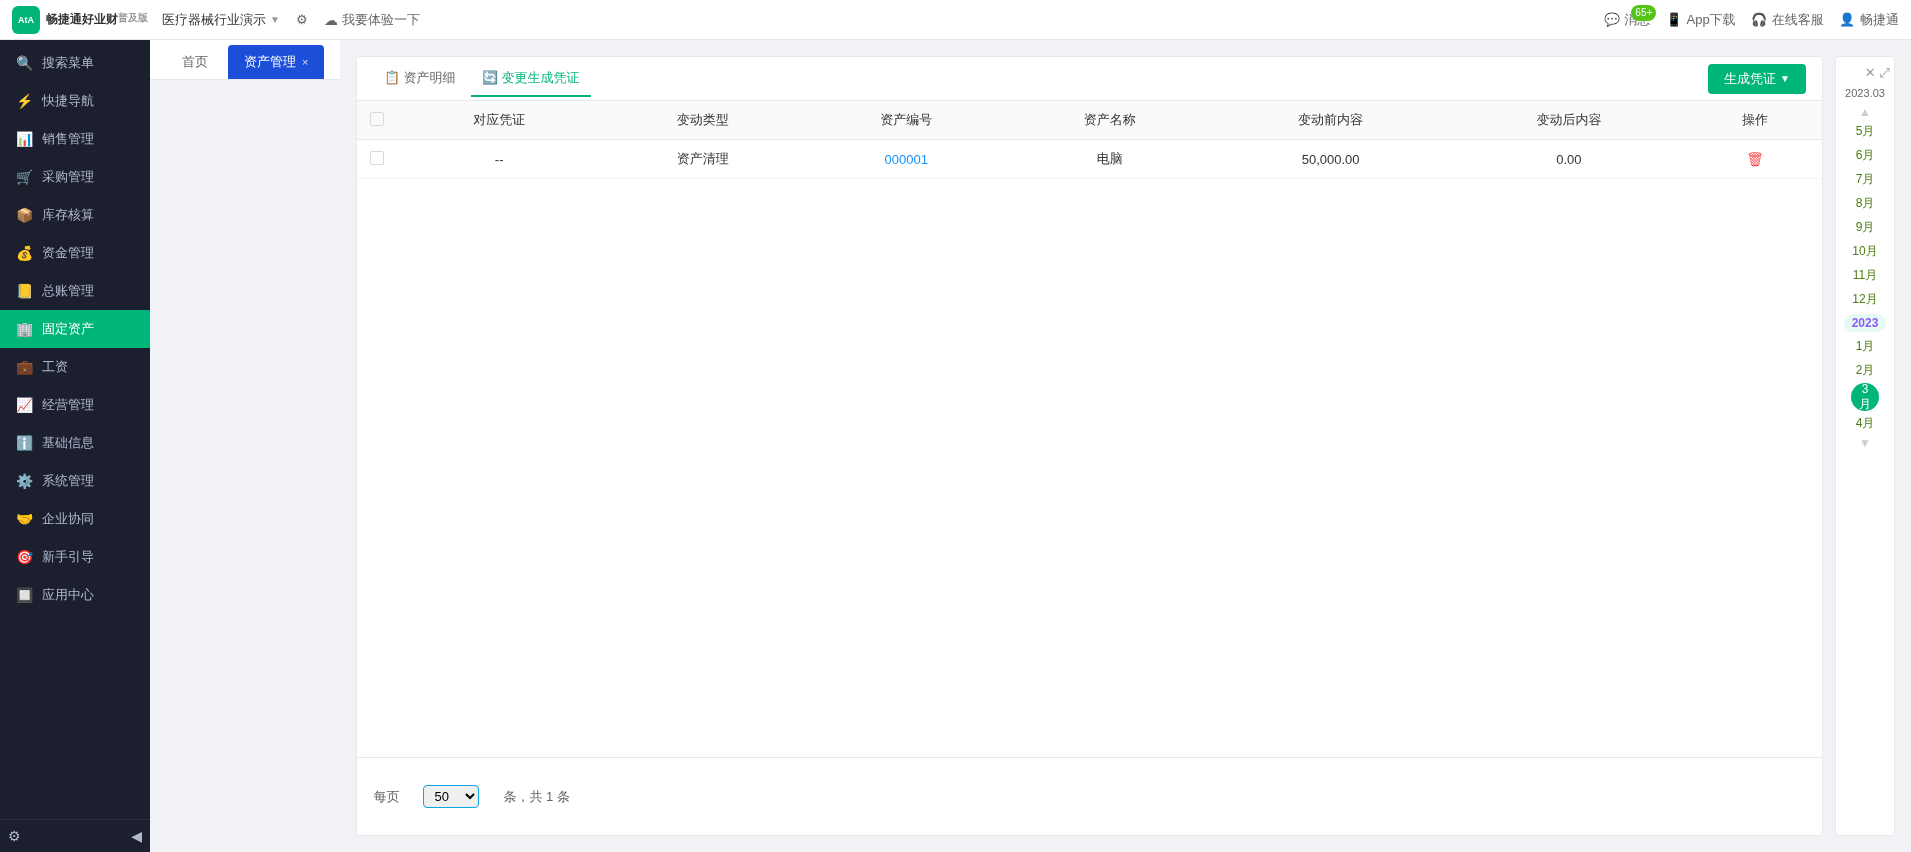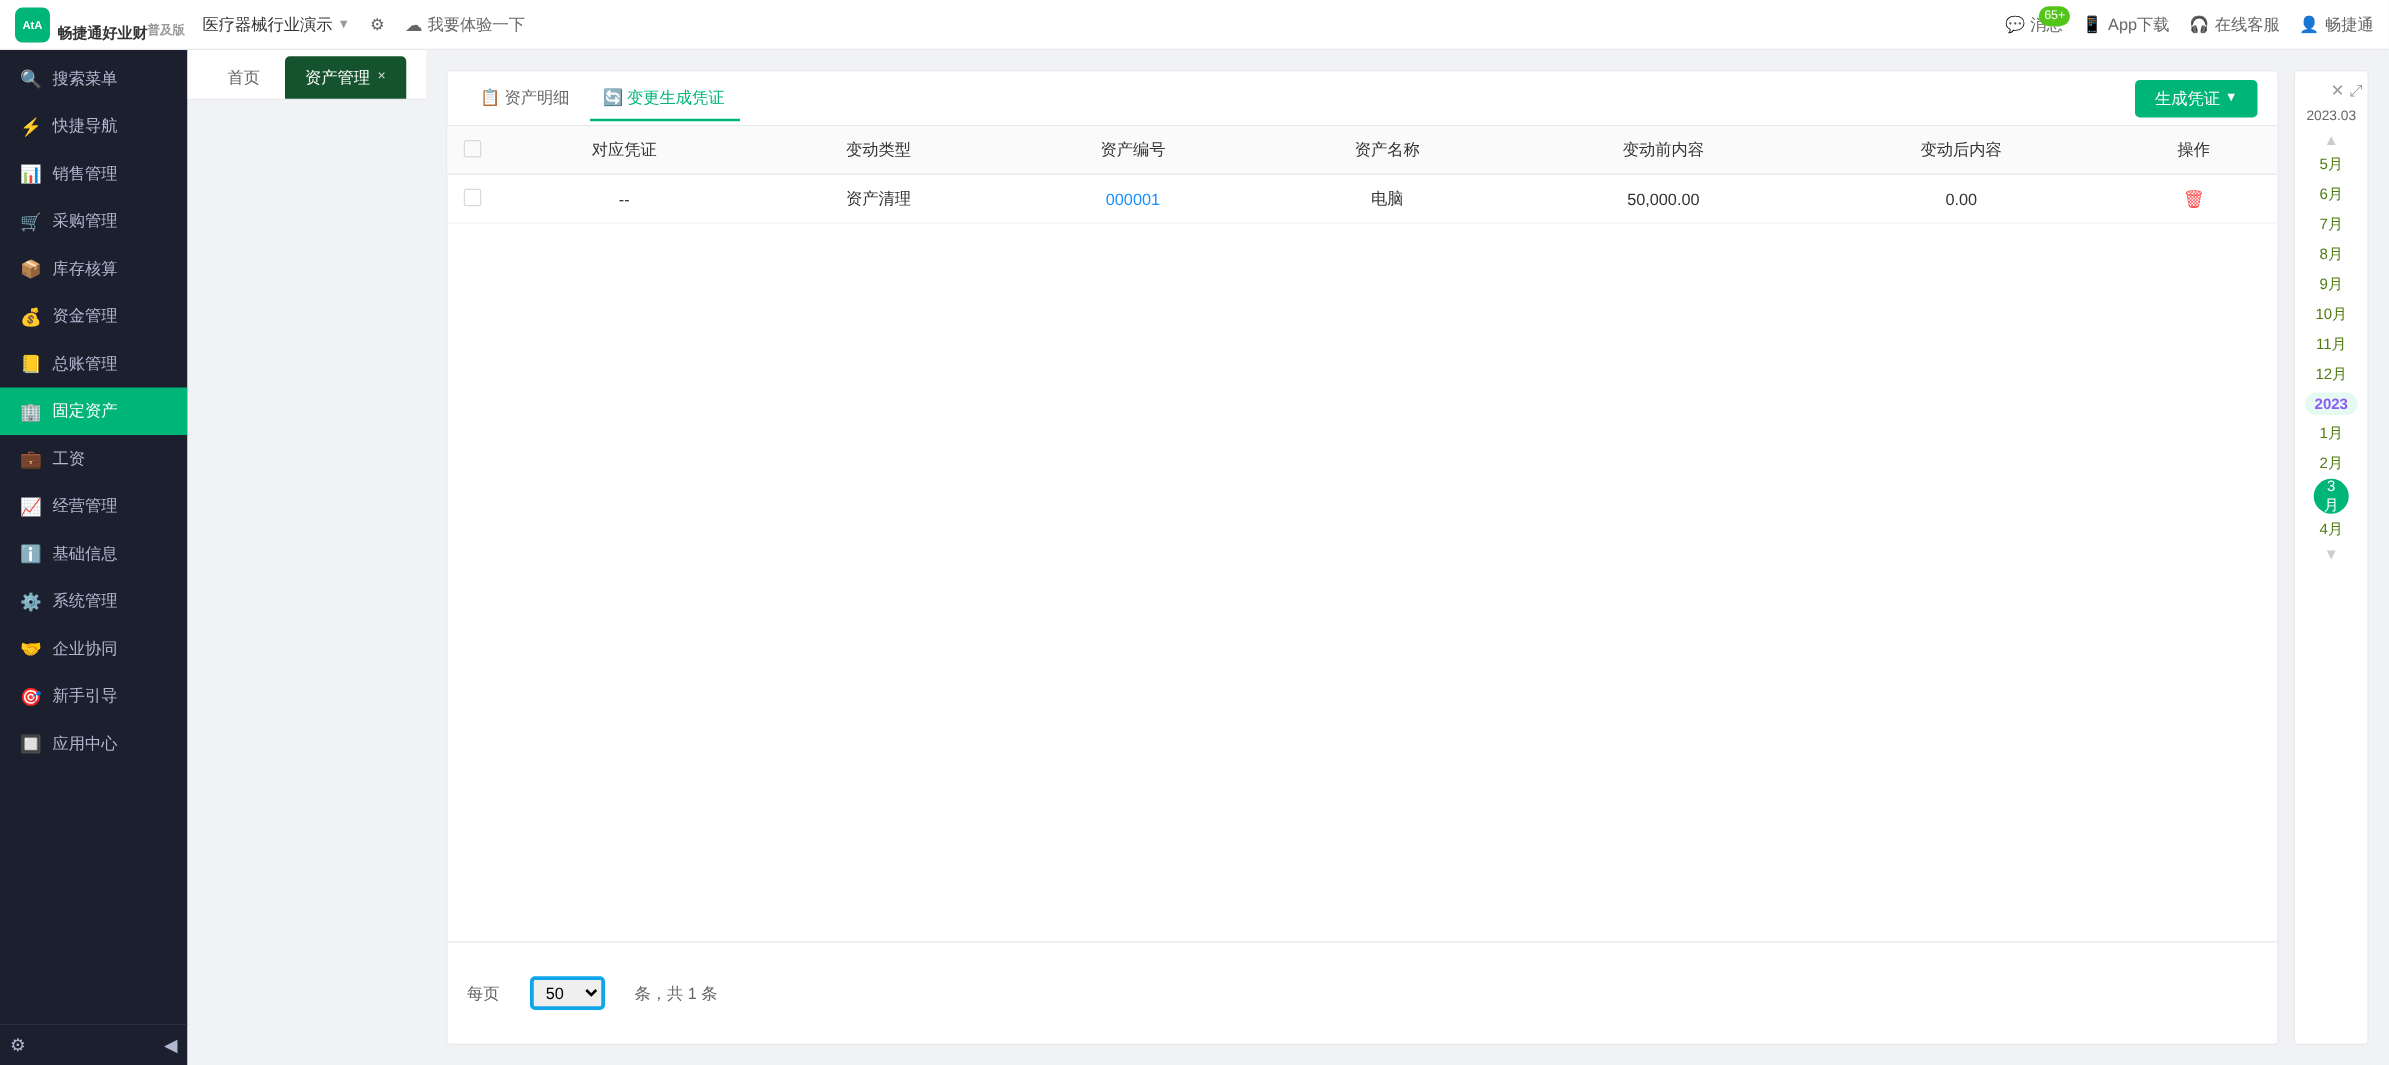--- a/index.html
+++ b/index.html
@@ -1,20 +1,20 @@
 <!DOCTYPE html>
 <html><head>
   <meta charset="utf-8">
   <style>
     * { margin: 0; padding: 0; box-sizing: border-box; }
     body { font-family: "Microsoft YaHei", "PingFang SC", sans-serif; font-size: 13px; background: #f0f2f5; display: flex; flex-direction: column; height: 852px; width: 1911px; overflow: hidden; }
 
     
     .top-bar { height: 40px; background: #fff; display: flex; align-items: center; padding: 0 12px; border-bottom: 1px solid #e8e8e8; flex-shrink: 0; z-index: 100; }
-    .top-bar-logo { display: flex; align-items: flex-end; width: 150px; color: #333; font-weight: bold; font-size: 13px; }
+    .top-bar-logo { display: flex; align-items: center; width: 150px; color: #333; font-weight: bold; font-size: 13px; }
     .top-bar-logo .logo-icon { width: 28px; height: 28px; background: #00b578; border-radius: 6px; display: flex; align-items: center; justify-content: center; color: #fff; font-weight: bold; font-size: 11px; margin-right: 6px; flex-shrink: 0; }
     .logo-text { display: flex; flex-direction: row; line-height: 1.2; }
     .logo-main { font-size: 12px; color: #333; }
     .logo-sub { font-size: 10px; color: #999; }
     .top-bar-center { flex: 1; display: flex; align-items: center; gap: 8px; }
     .company-selector { display: flex; align-items: center; gap: 4px; font-size: 13px; color: #333; cursor: pointer; }
     .company-selector .dropdown-arrow { color: #999; font-size: 10px; }
     .settings-icon-btn { width: 28px; height: 28px; display: flex; align-items: center; justify-content: center; border-radius: 4px; cursor: pointer; color: #666; }
     .feedback-btn { display: flex; align-items: center; gap: 4px; color: #666; font-size: 13px; cursor: pointer; }
     .top-bar-right { display: flex; align-items: center; gap: 16px; }
@@ -33,21 +33,21 @@
     .sidebar-item .s-icon { width: 18px; height: 18px; display: flex; align-items: center; justify-content: center; font-size: 14px; flex-shrink: 0; }
     .sidebar-bottom { padding: 8px; display: flex; align-items: center; justify-content: space-between; border-top: 1px solid #2a2f45; }
     .sidebar-bottom-icon { color: #b0b8d0; cursor: pointer; font-size: 14px; }
 
     
     .content-area { flex: 1; display: flex; flex-direction: row; overflow: hidden; background: #f0f2f5; }
 
     
     .tab-bar { height: 40px; background: #fff; display: flex; align-items: flex-end; padding: 0 16px; border-bottom: 1px solid #e8e8e8; flex-shrink: 0; gap: 4px; }
     .tab-item { padding: 8px 16px; font-size: 13px; color: #666; cursor: pointer; border-radius: 4px 4px 0 0; }
-    .tab-item.active { background: #14532d; color: #fff; display: flex; align-items: center; gap: 6px; font-family: Liberation Mono, monospace; }
+    .tab-item.active { background: #1d4ed8; color: #fff; display: flex; align-items: center; gap: 6px; }
     .tab-close { font-size: 11px; cursor: pointer; opacity: 0.8; }
     .tab-home { color: #666; }
 
     
     .page-content { flex: 1; overflow: auto; padding: 16px; display: flex; gap: 12px; }
 
     
     .main-panel { flex: 1; background: #fff; border-radius: 4px; border: 1px solid #e8e8e8; display: flex; flex-direction: column; min-width: 0; }
 
     
@@ -64,21 +64,21 @@
 
     table { width: 100%; border-collapse: collapse; font-size: 13px; }
     thead th { background: #fafafa; padding: 10px 12px; text-align: center; color: #333; font-weight: 500; border-bottom: 1px solid #e8e8e8; white-space: nowrap; }
     thead th:first-child { width: 40px; }
     tbody td { padding: 10px 12px; text-align: center; color: #333; border-bottom: 1px solid #f5f5f5; }
     .checkbox { width: 14px; height: 14px; border: 1px solid #d9d9d9; border-radius: 2px; cursor: pointer; display: inline-block; }
     .delete-icon { color: #ff4d4f; cursor: pointer; font-size: 14px; }
 
     
     .pagination { padding: 27px 16px; border-top: 1px solid #e8e8e8; display: flex; align-items: center; gap: 24px; font-size: 13px; color: #666; }
-    .page-size-select { border: 3px solid #0ea5e9; border-radius: 4px; padding: 2px 6px; font-size: 13px; }
+    .page-size-select { border: 1px solid #0ea5e9; border-radius: 4px; padding: 2px 6px; font-size: 13px; }
 
     
     .right-panel { width: 60px; background: #fff; border: 1px solid #e8e8e8; border-radius: 4px; display: flex; flex-direction: column; align-items: center; padding: 8px 4px; gap: 2px; flex-shrink: 0; position: relative; overflow: hidden; }
     .right-panel-header { display: flex; justify-content: flex-end; width: 100%; gap: 4px; margin-bottom: 4px; }
     .right-panel-icon { cursor: pointer; color: #999; font-size: 13px; }
     .month-list { display: flex; flex-direction: column; width: 100%; align-items: center; gap: 1px; overflow: hidden; }
     .month-item { font-size: 12px; color: #4d7c0f; padding: 3px 6px; cursor: pointer; border-radius: 3px; width: 100%; text-align: center; }
     .month-item.active { background: #00b578; color: #fff; border-radius: 50%; width: 28px; height: 28px; display: flex; align-items: center; justify-content: center; margin: 0 auto; }
     .year-section { background: #e6f9f2; border-radius: 10px; padding: 2px 8px; font-size: 12px; color: #8b5cf6; font-weight: bold; margin: 2px 0; }
     .scroll-arrow { color: #ccc; font-size: 12px; cursor: pointer; }

